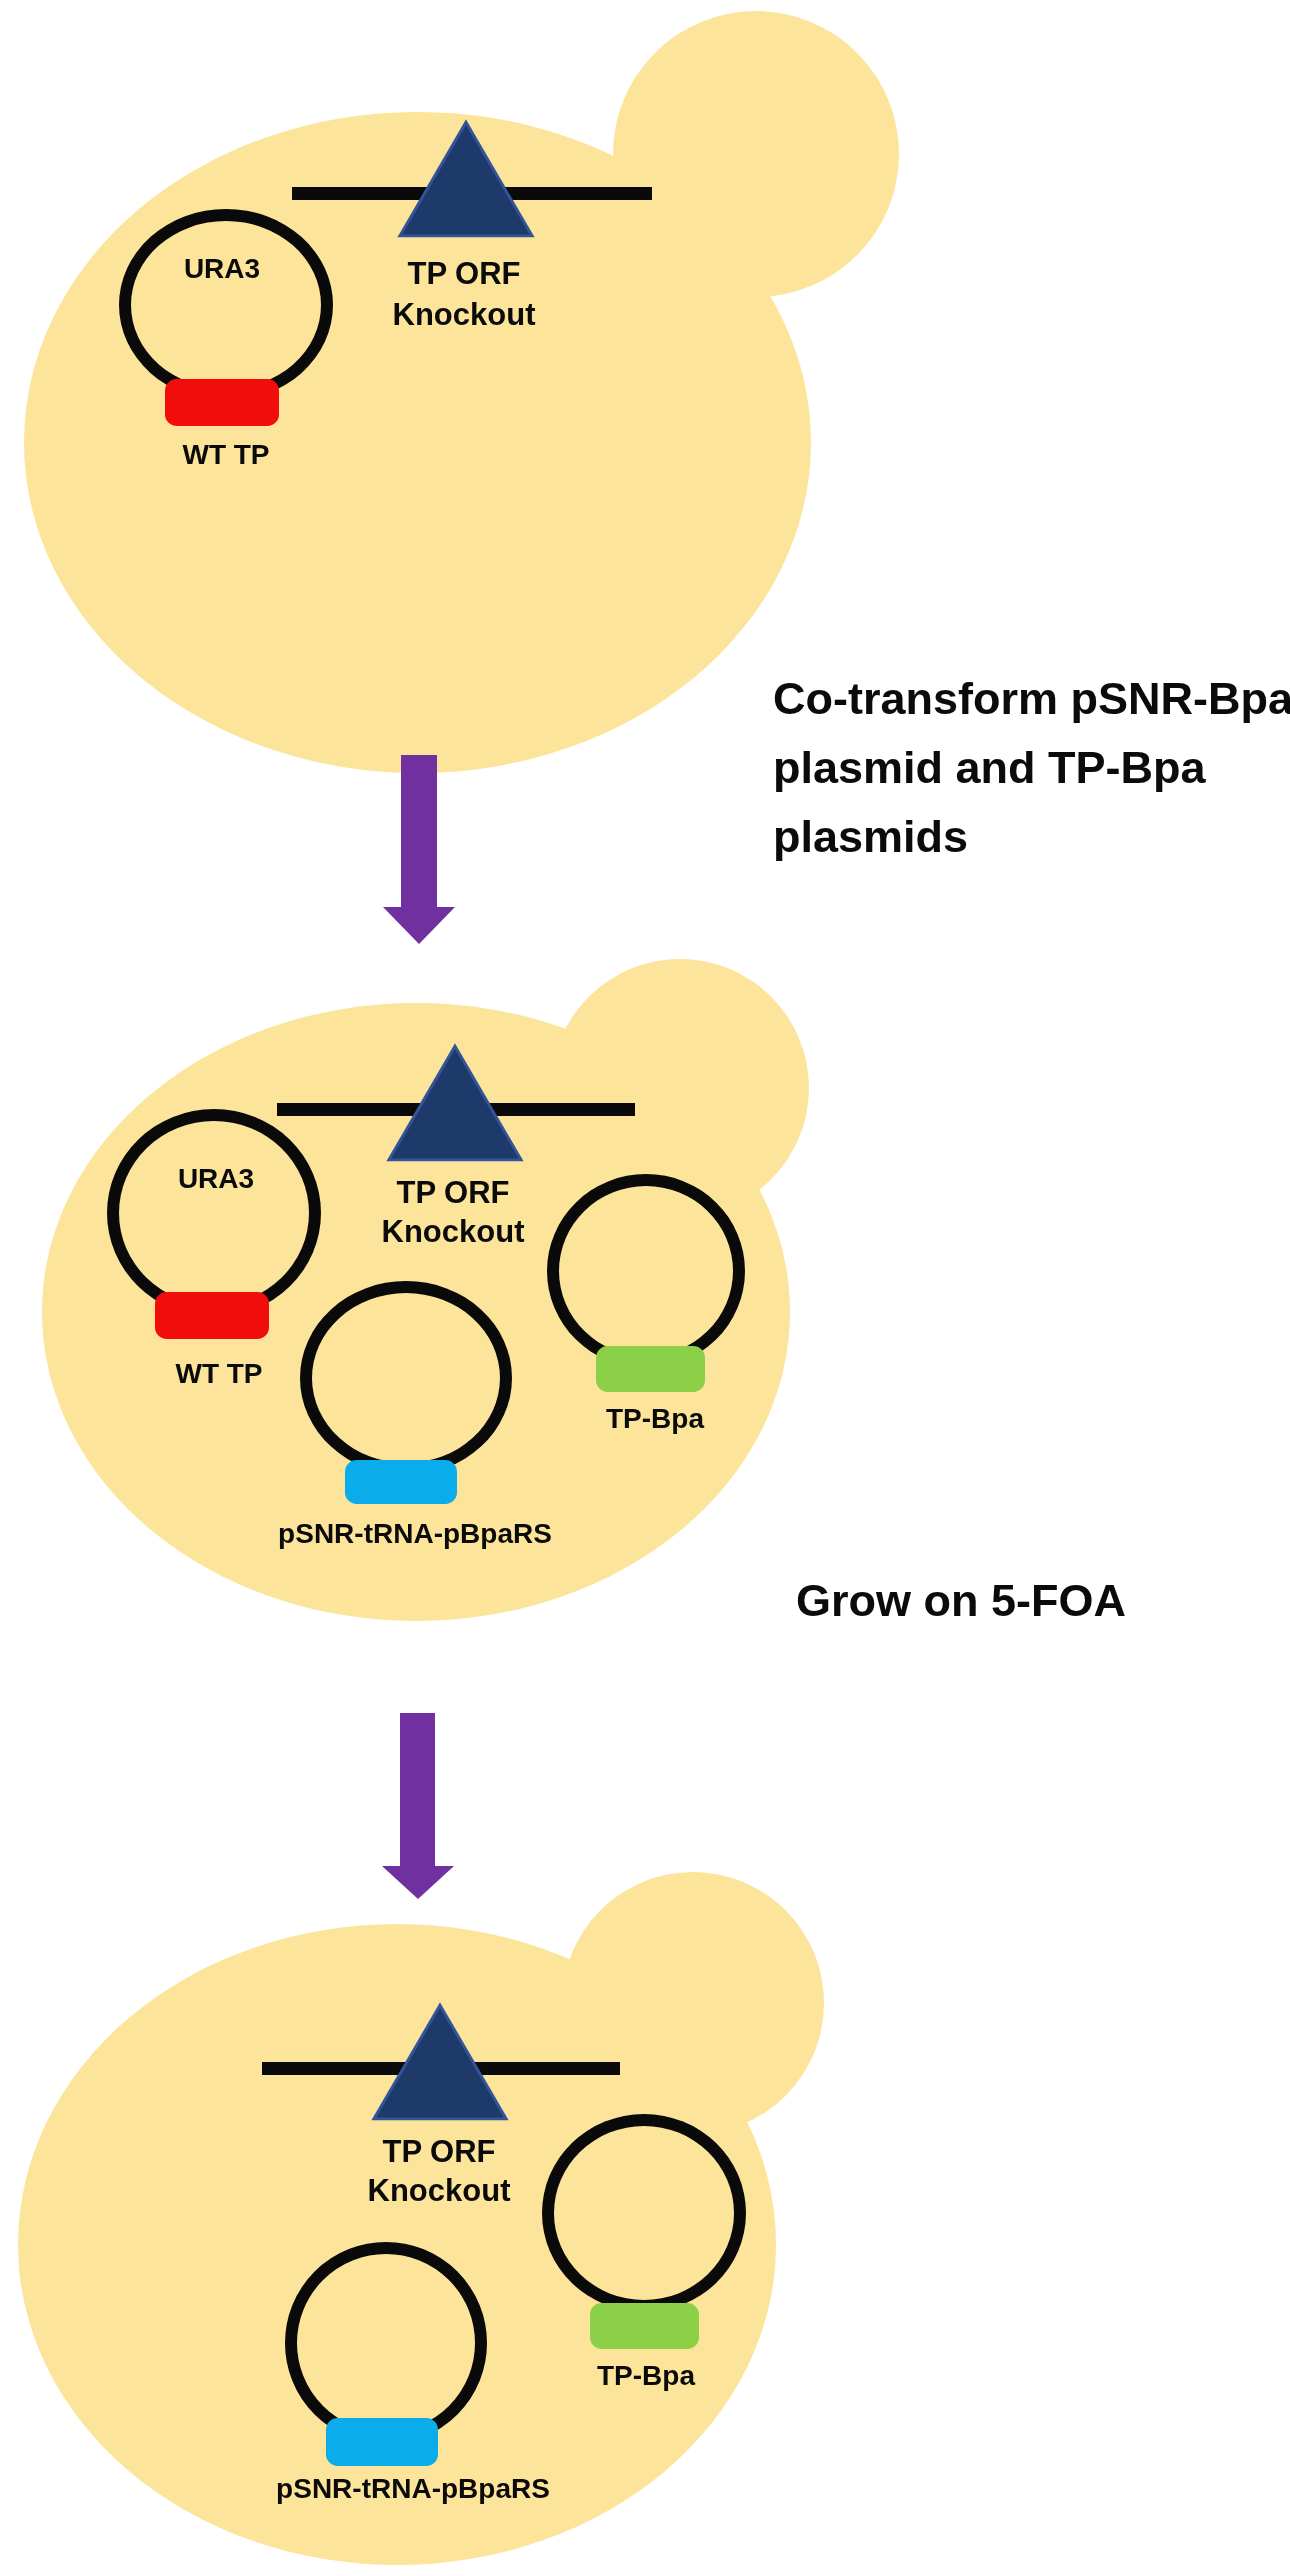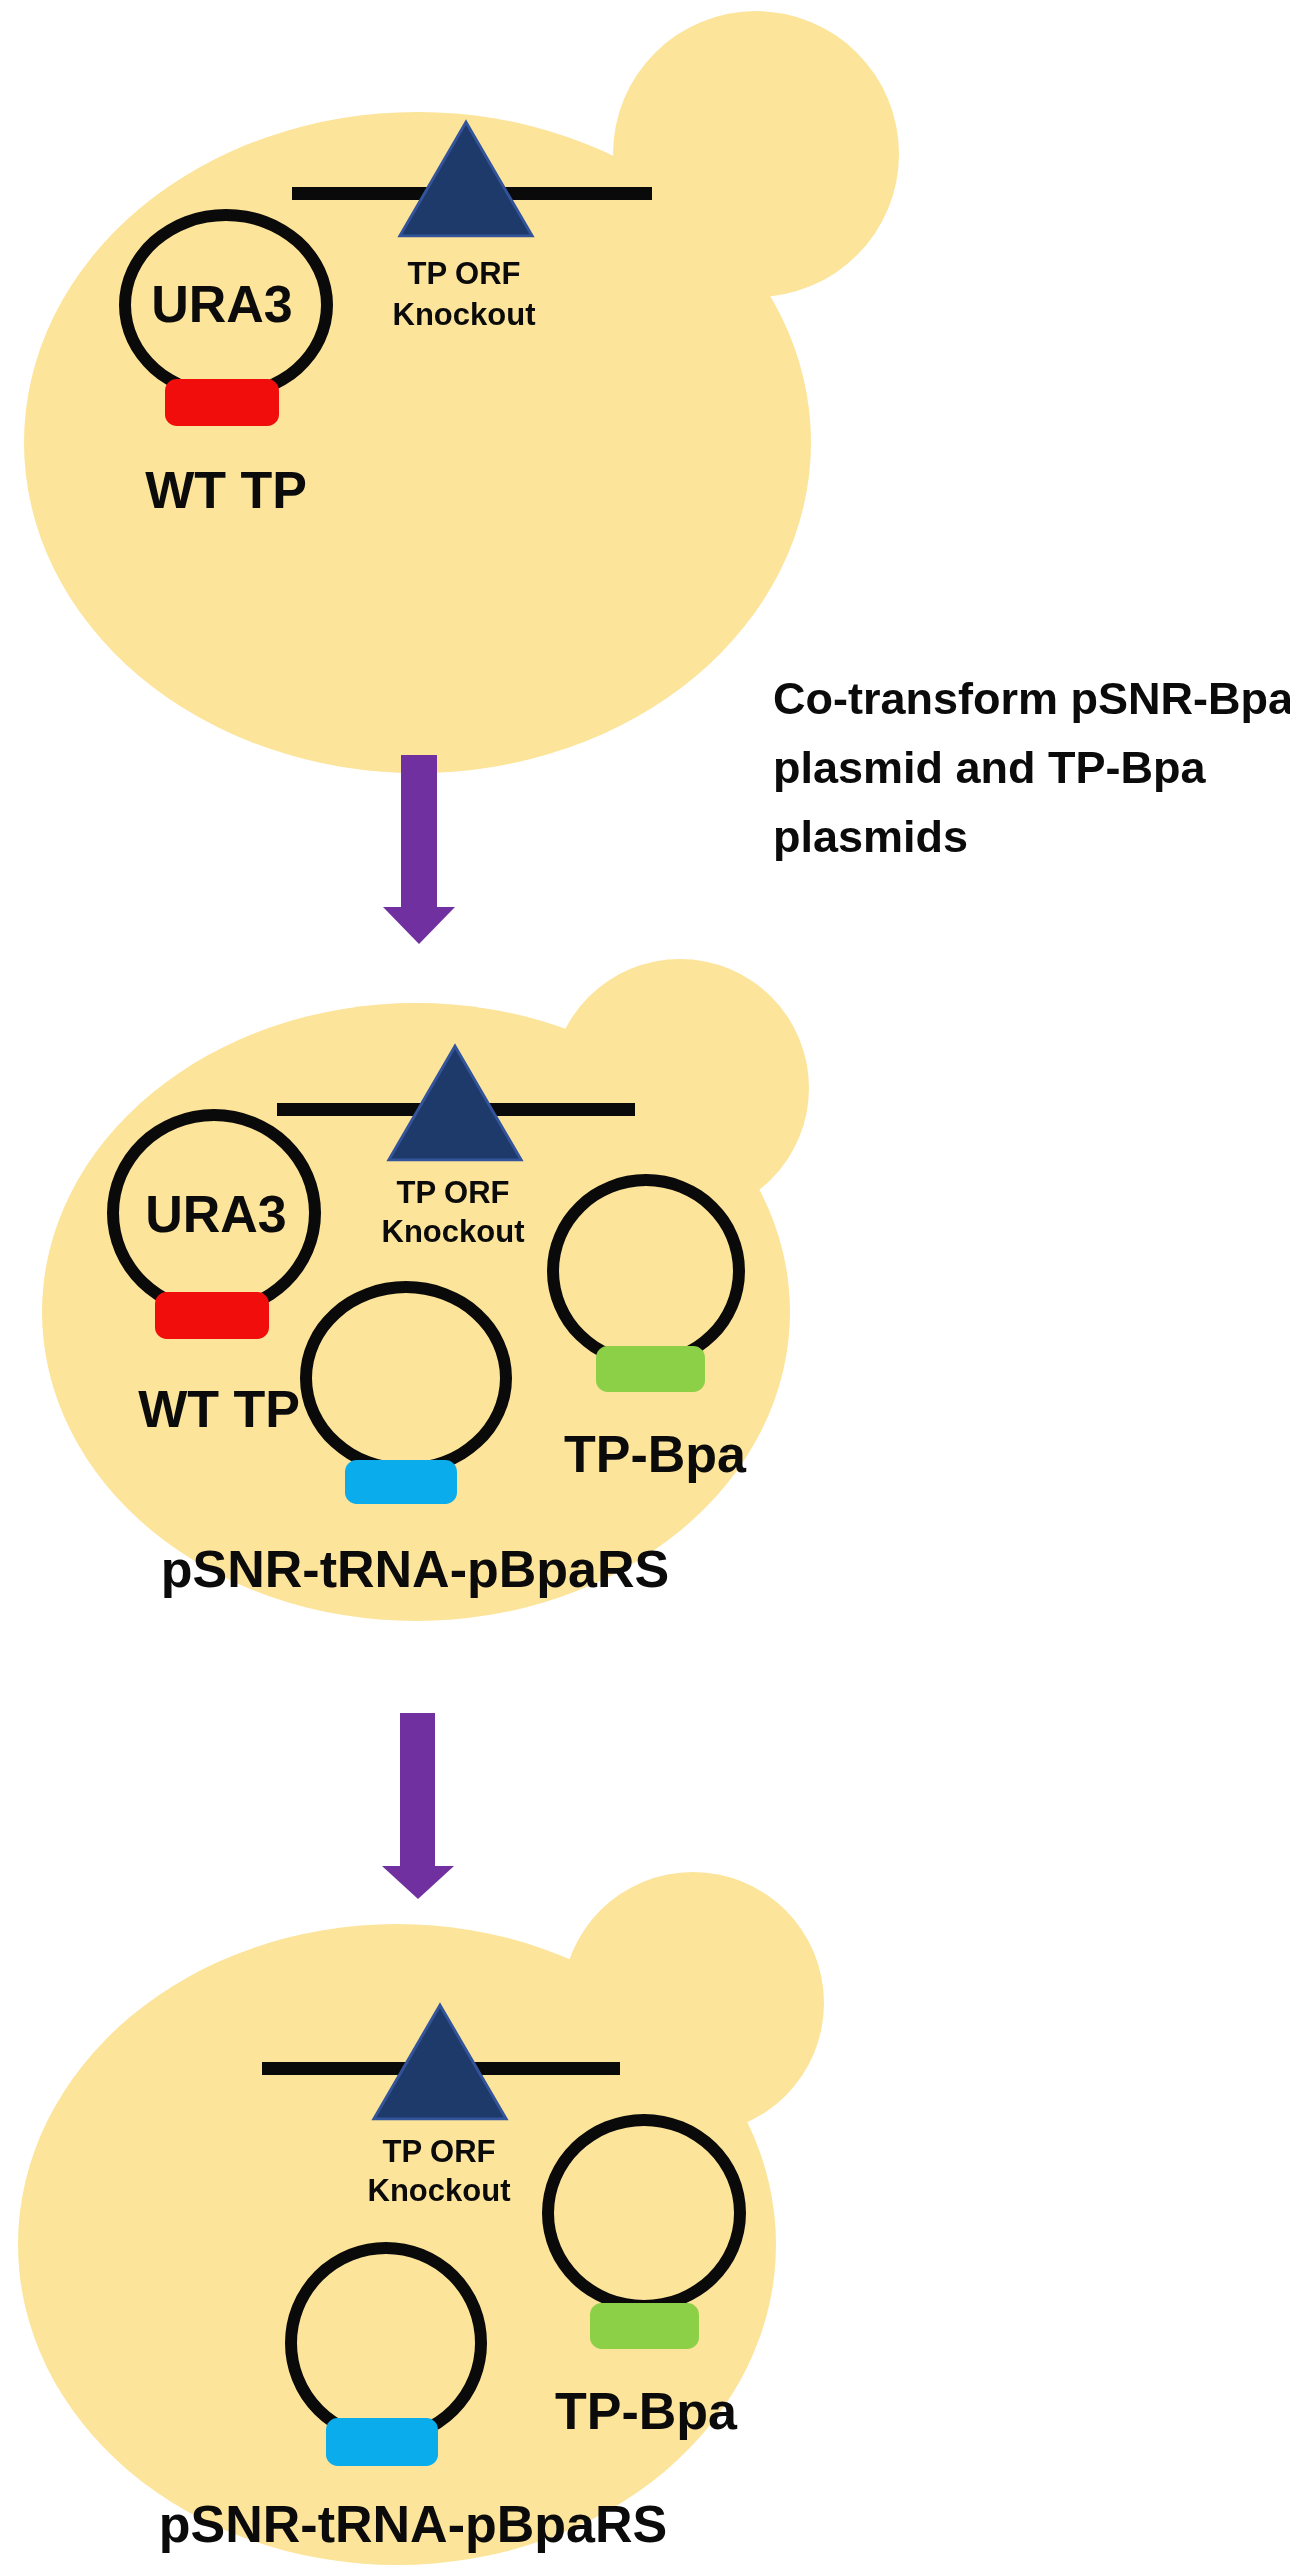--- a/index.html
+++ b/index.html
@@ -8,21 +8,21 @@
     font-family:"Liberation Sans",sans-serif;font-weight:bold;color:#0b0b0b;
   }
   .cell-body{position:absolute;border-radius:50%;}
   .cell-bud{position:absolute;border-radius:50%;}
   .chr-line{position:absolute;height:12.6px;background:#0a0a0a;}
   .ko-tri{position:absolute;width:138px;height:120px;}
   .ko-tri polygon{stroke:#33549A;stroke-width:3;stroke-linejoin:miter;}
   .plasmid{position:absolute;border:12.6px solid #0a0a0a;border-radius:50%;box-sizing:border-box;background:transparent;}
   .marker{position:absolute;border-radius:11.7px;}
   .lbl{position:absolute;white-space:nowrap;transform:translateX(-50%);text-align:center;}
-  .lbl-plasmid{font-size:52px;line-height:41px;margin-top:36px;}
+  .lbl-plasmid{font-size:28px;line-height:41px;}
   .lbl-ko{font-size:31px;line-height:31px;}
   .caption{position:absolute;font-size:45px;line-height:69px;white-space:nowrap;}
   .arrow-shaft{position:absolute;}
   .arrow-head{position:absolute;width:0;height:0;border-left:36px solid transparent;border-right:36px solid transparent;}
 </style>
 </head>
 <body>
 
 <div id="canvas">
 
@@ -68,20 +68,23 @@
   <div class="lbl lbl-plasmid" style="left:219px;top:1353px;">WT TP</div>
 
   <div class="plasmid" style="left:300px;top:1281px;width:212px;height:194px;"></div>
   <div class="marker" style="left: 345px; top: 1460px; width: 112px; height: 44px; background-color: rgb(10, 172, 236);"></div>
   <div class="lbl lbl-plasmid" style="left:415px;top:1513px;">pSNR-tRNA-pBpaRS</div>
 
   <div class="plasmid" style="left:547px;top:1174px;width:198px;height:194px;"></div>
   <div class="marker" style="left: 596px; top: 1346px; width: 109px; height: 46px; background-color: rgb(140, 208, 71);"></div>
   <div class="lbl lbl-plasmid" style="left:655px;top:1398px;">TP-Bpa</div>
 
+  <div class="caption" style="left:796px;top:1566px;">
+    <div>Grow on 5-FOA</div>
+  </div>
 
   <div>
     <div class="arrow-shaft" style="left: 400px; top: 1713px; width: 35px; height: 153px; background-color: rgb(112, 48, 160);"></div>
     <div class="arrow-head" style="left:382px;top:1866px;border-top:33px solid #7030A0;"></div>
   </div>
 
   <div class="cell-bud" style="left: 562px; top: 1872px; width: 262px; height: 262px; background-color: rgb(252, 228, 154);"></div>
   <div class="cell-body" style="left: 17.5px; top: 1924px; width: 758px; height: 641px; background-color: rgb(252, 228, 154);"></div>
 
   <div class="chr-line" style="left:262px;top:2062px;width:358px;"></div>

